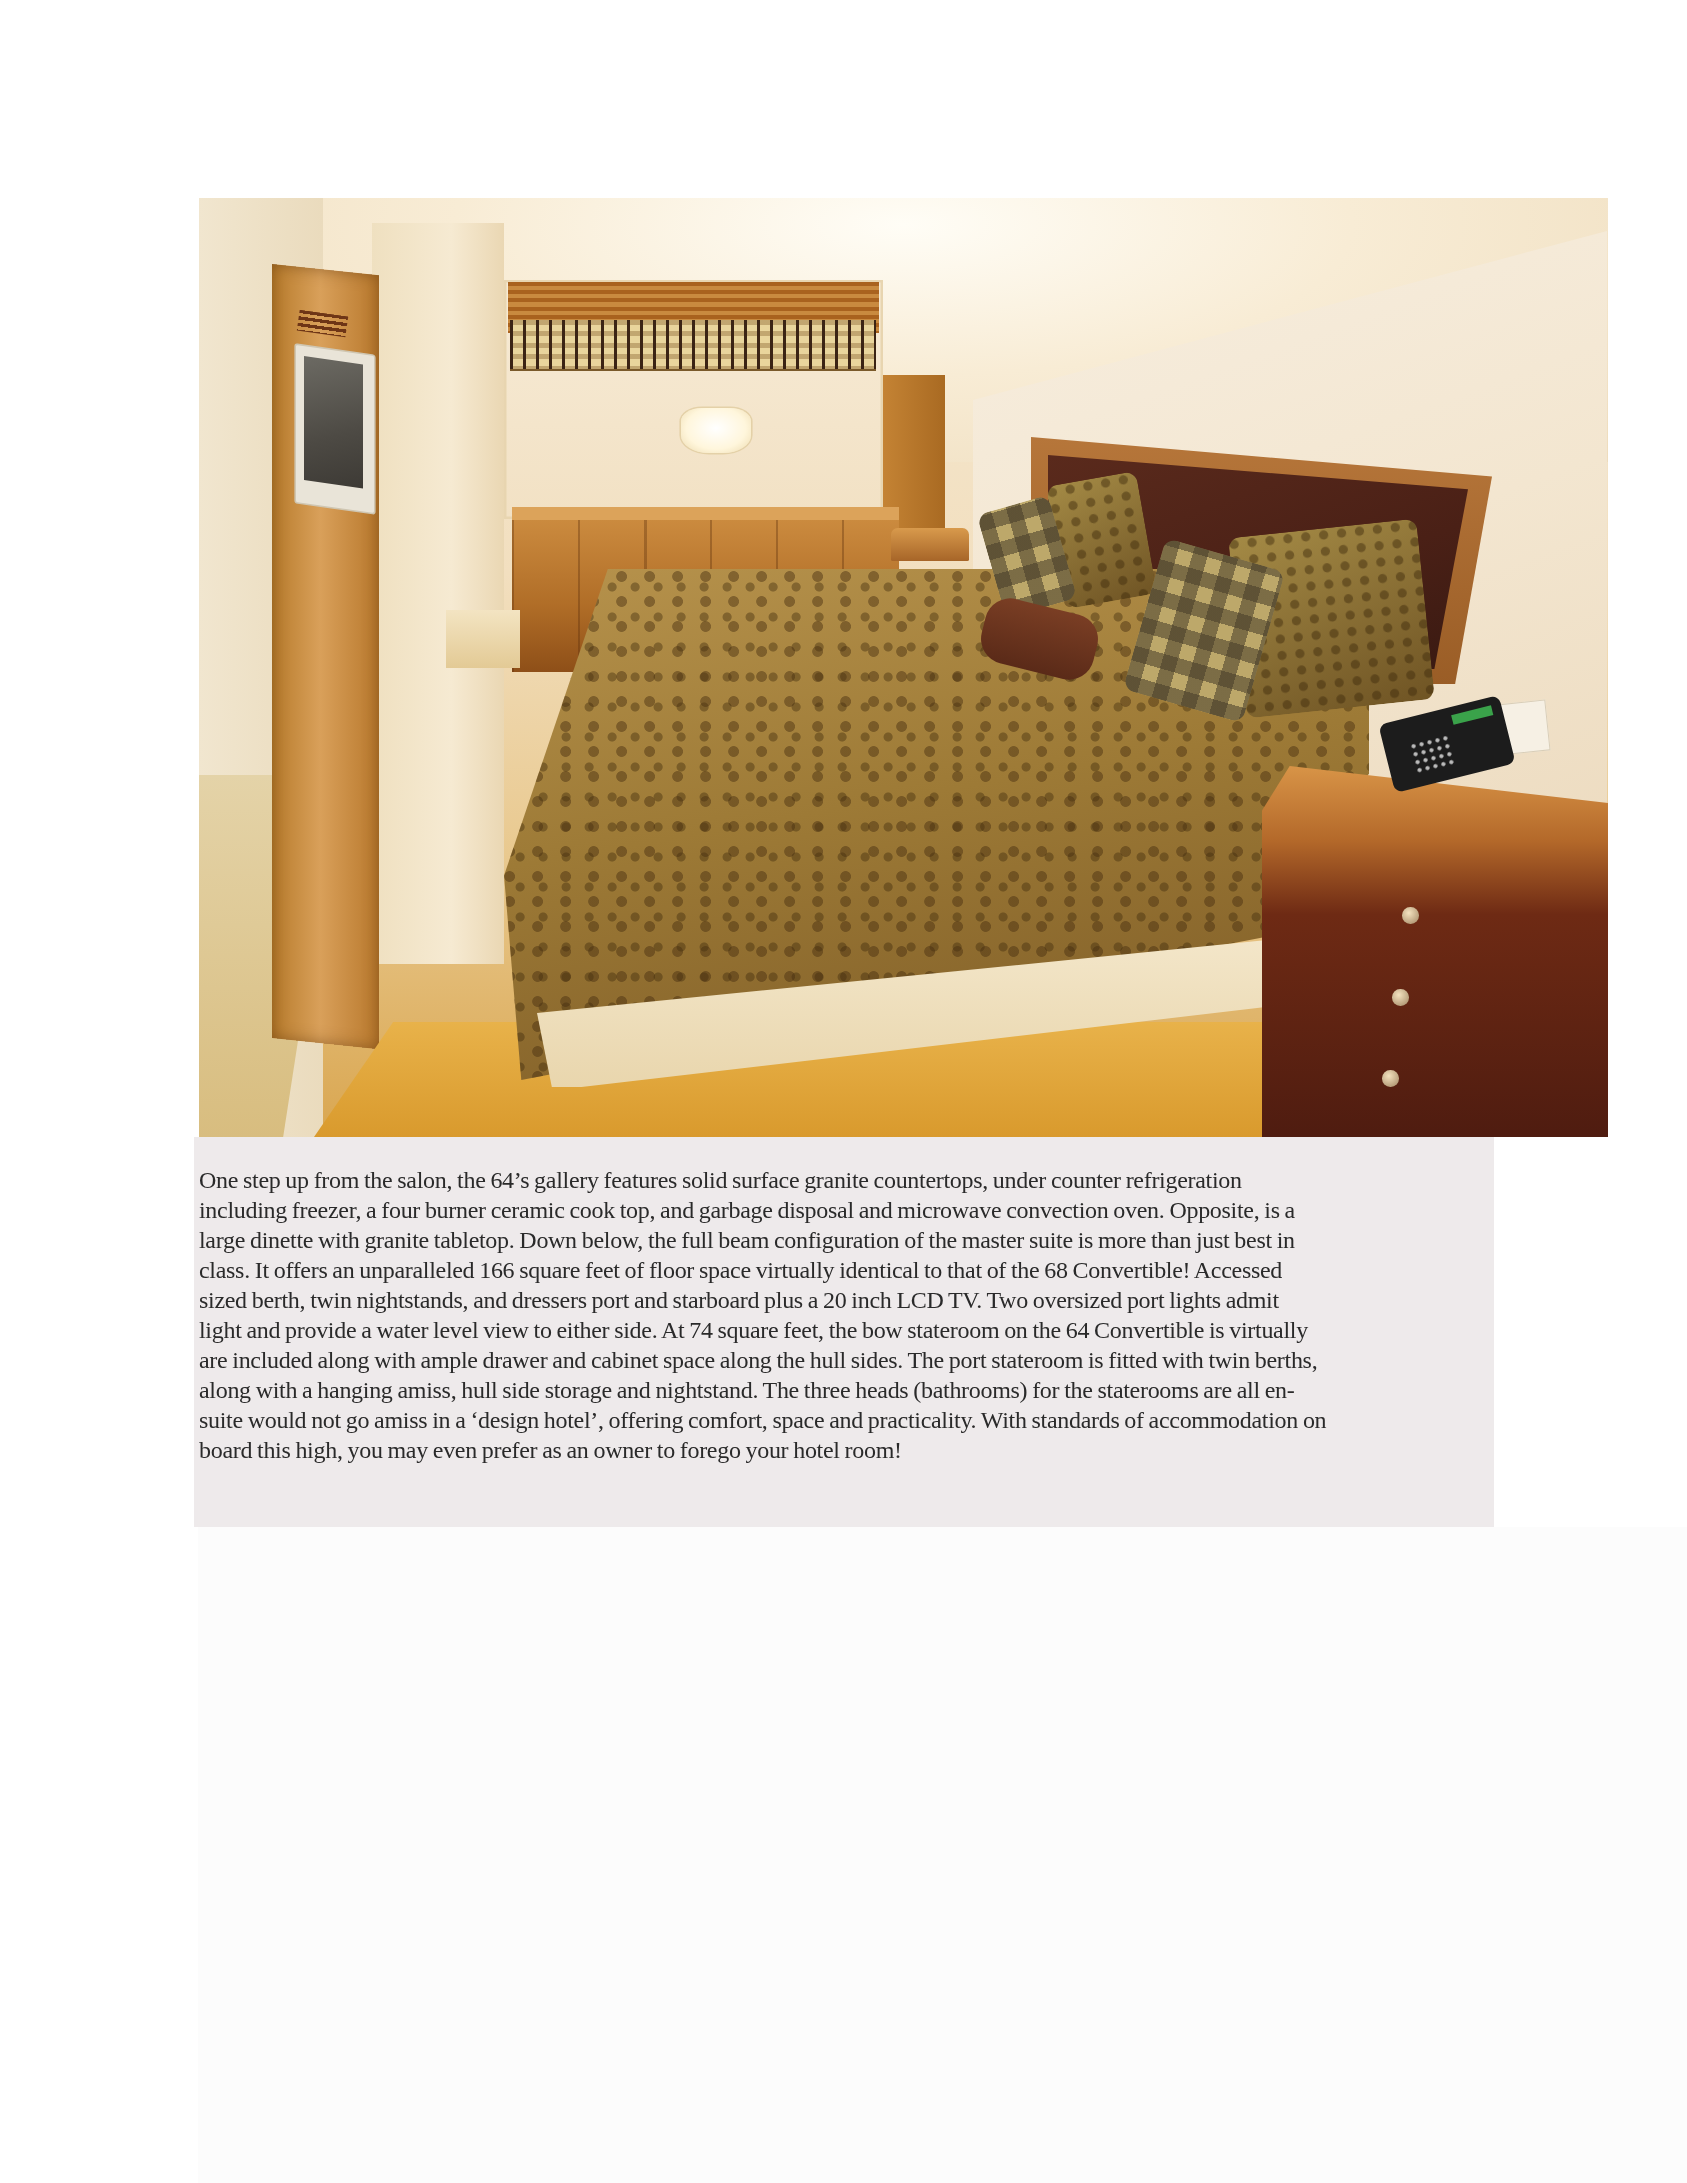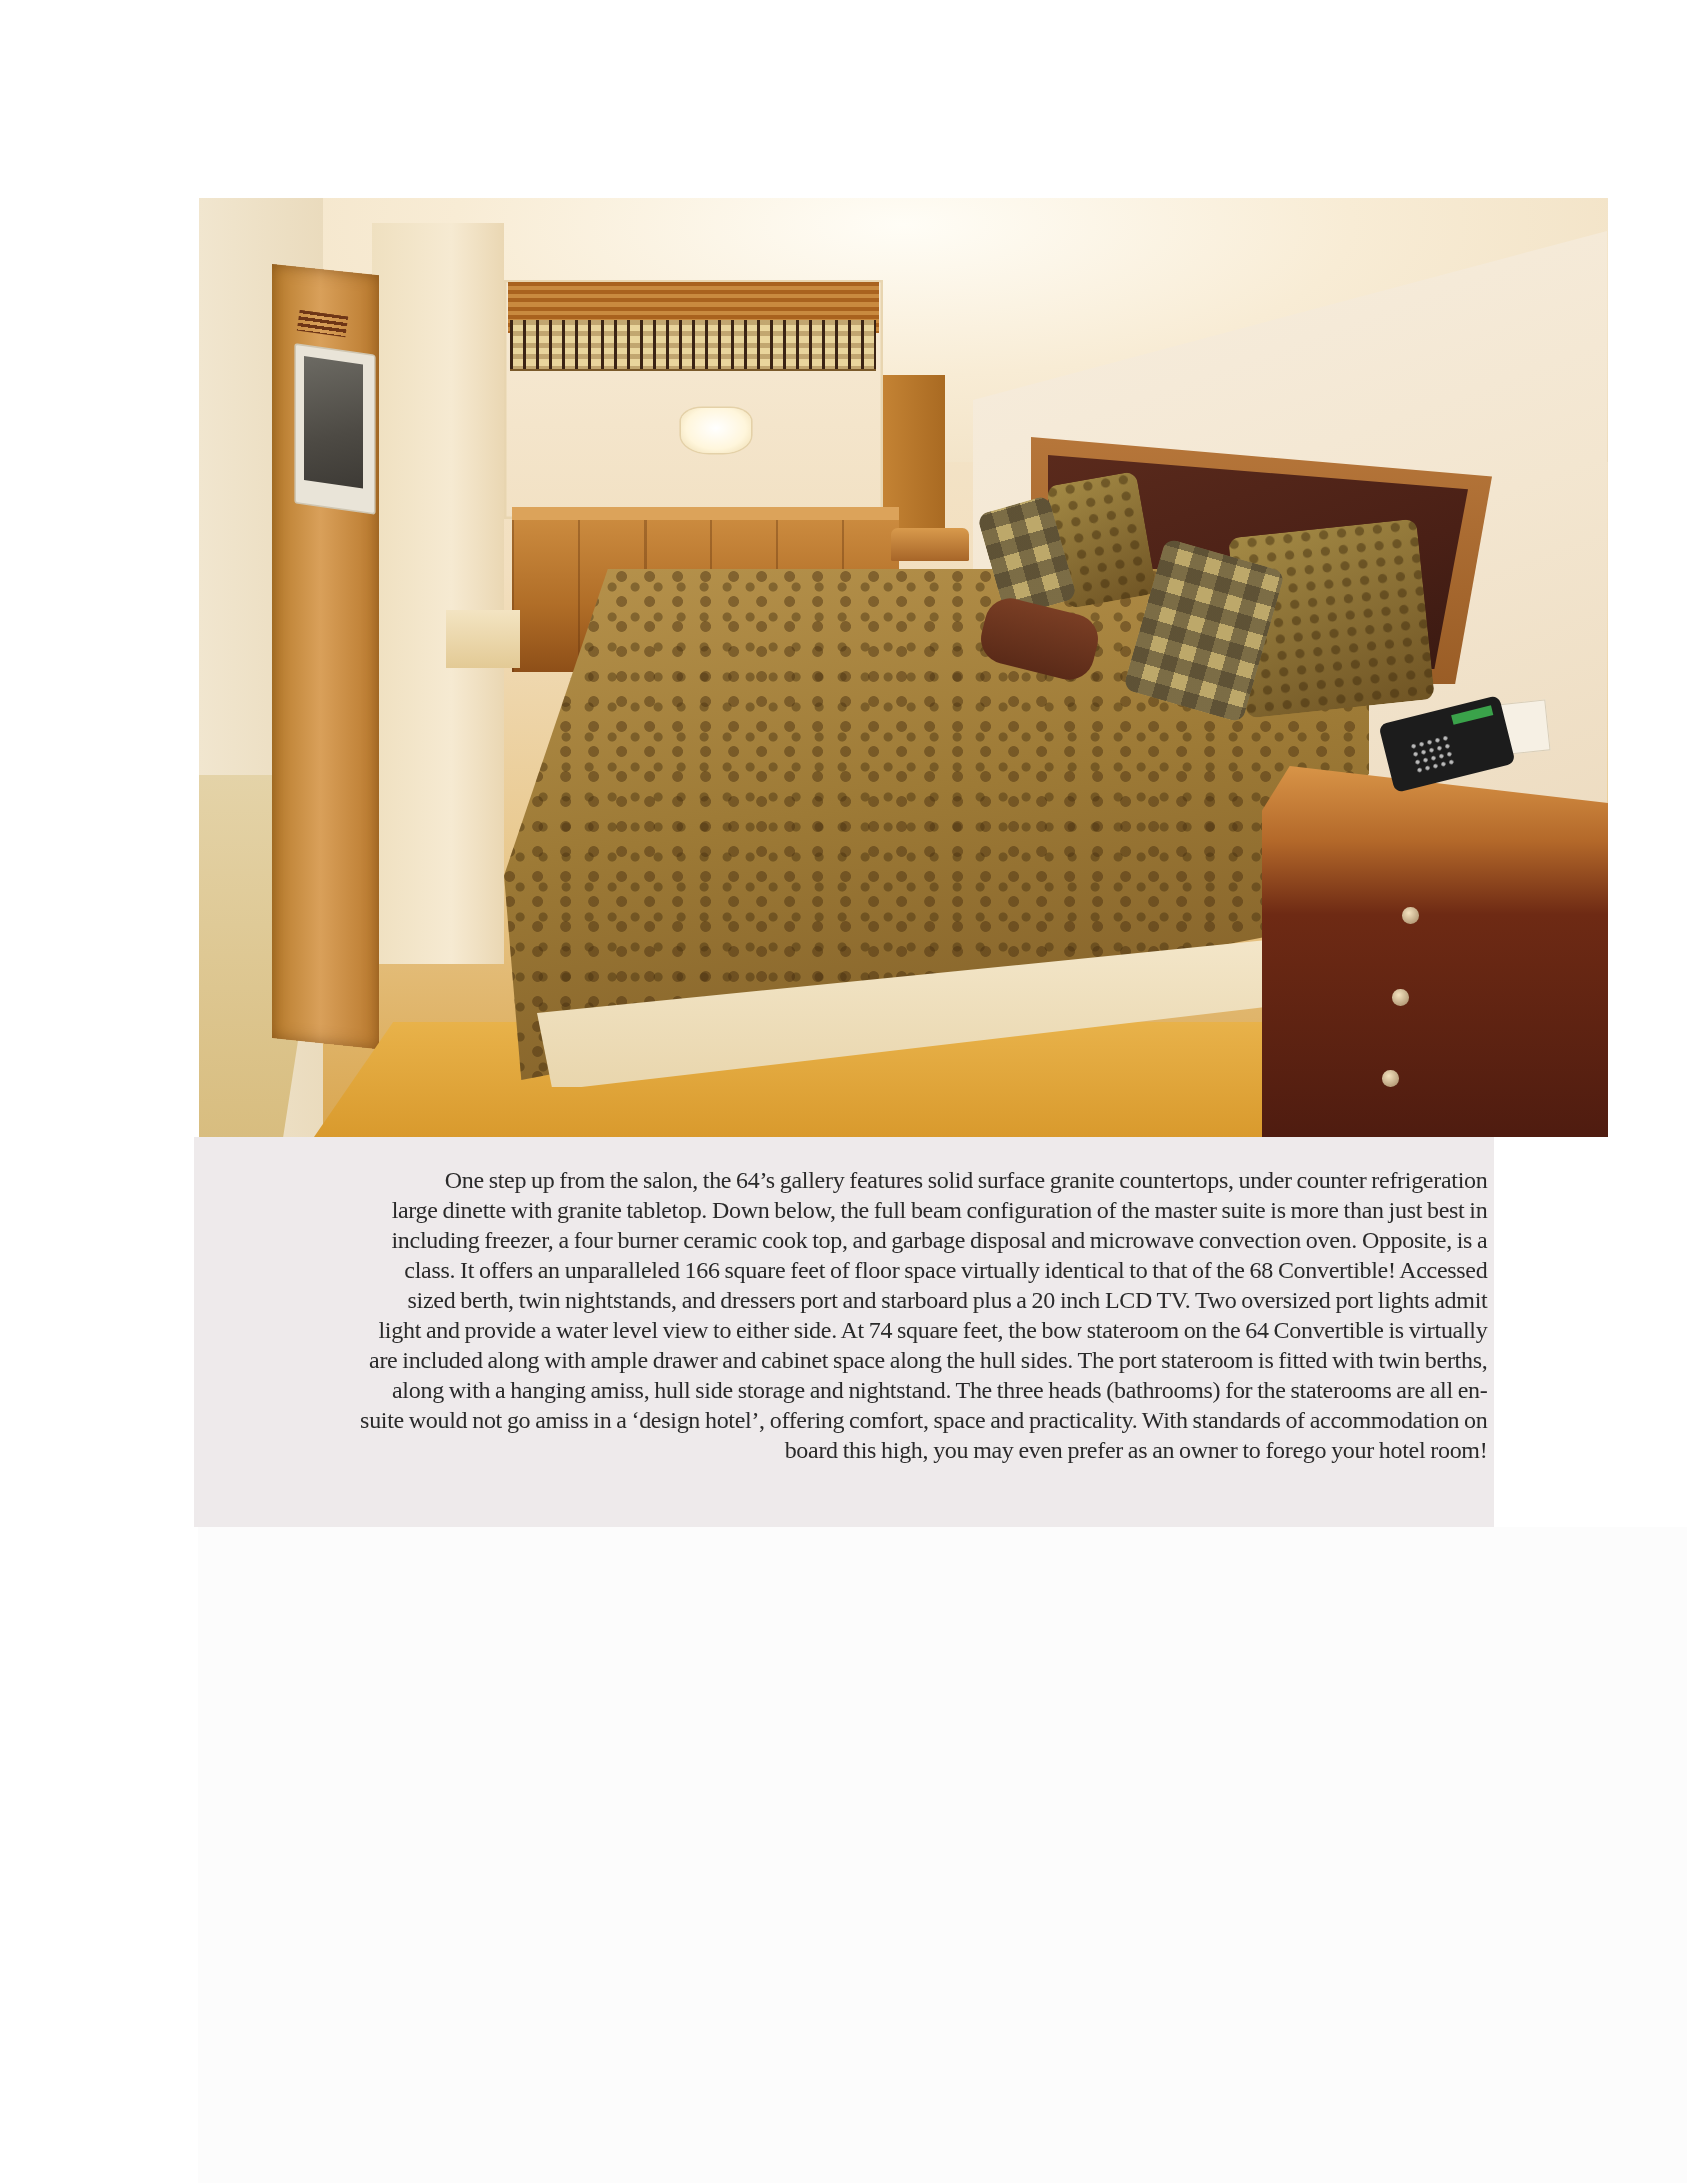--- a/index.html
+++ b/index.html
@@ -188,21 +188,21 @@
     padding: 28px 6.6px 0 5px;
   }
   .body-text {
     margin: 0;
     font-size: 24px;
     line-height: 30px;
     color: #2a2a2a;
     letter-spacing: -0.3px;
     word-spacing: -0.8px;
   }
-  .line { display: block; white-space: nowrap; text-align: right; }
+  .line { display: block; white-space: nowrap; }
 </style>
 </head>
 <body>
 
 <div class="page-shade"></div>
 
 <div class="photo">
   <div class="ceiling"></div>
   <div class="right-wall"></div>
   <div class="window-alcove"></div>
@@ -238,22 +238,22 @@
   <div class="knob" style="left:1183px;top:872px;"></div>
   <div class="phone">
     <div class="phone-display"></div>
     <div class="phone-keys"></div>
   </div>
 </div>
 
 <div class="text-box">
   <p class="body-text">
     <span class="line">One step up from the salon, the 64’s gallery features solid surface granite countertops, under counter refrigeration</span>
+    <span class="line">including freezer, a four burner ceramic cook top, and garbage disposal and microwave convection oven. Opposite, is a</span>
     <span class="line">large dinette with granite tabletop. Down below, the full beam configuration of the master suite is more than just best in</span>
-    <span class="line">including freezer, a four burner ceramic cook top, and garbage disposal and microwave convection oven. Opposite, is a</span>
     <span class="line">class. It offers an unparalleled 166 square feet of floor space virtually identical to that of the 68 Convertible! Accessed</span>
     <span class="line">sized berth, twin nightstands, and dressers port and starboard plus a 20 inch LCD  TV.  Two oversized port lights admit</span>
     <span class="line">light and provide a water level view to either side. At 74 square feet, the bow stateroom on the 64 Convertible is virtually</span>
     <span class="line">are included along with ample drawer and cabinet space along the hull sides. The port stateroom is fitted with twin berths,</span>
     <span class="line">along with a hanging amiss, hull side storage and nightstand. The three heads (bathrooms) for the staterooms are all en-</span>
     <span class="line">suite would not go amiss in a ‘design hotel’, offering comfort, space and practicality. With standards of accommodation on</span>
     <span class="line">board this high, you may even prefer as an owner to forego your hotel room!</span>
   </p>
 </div>
 

